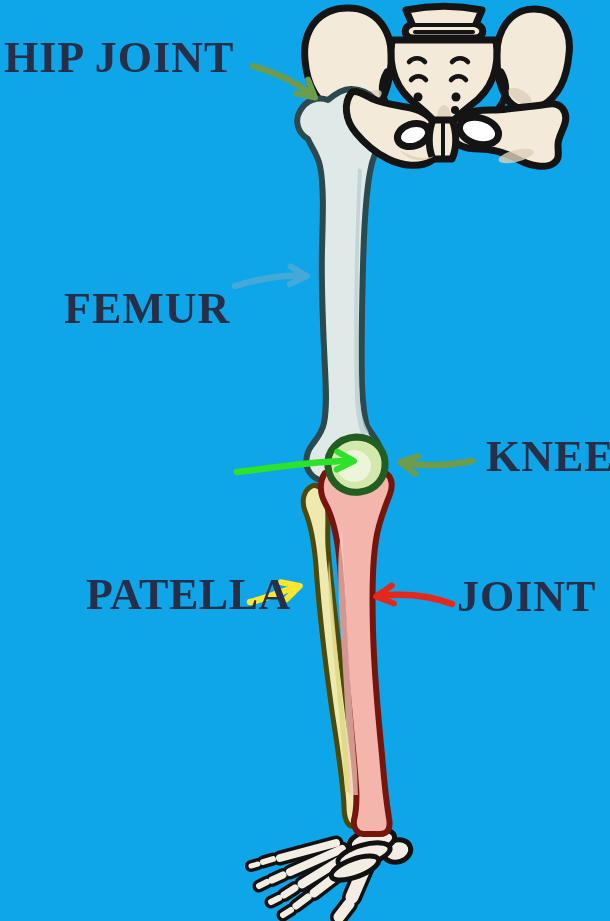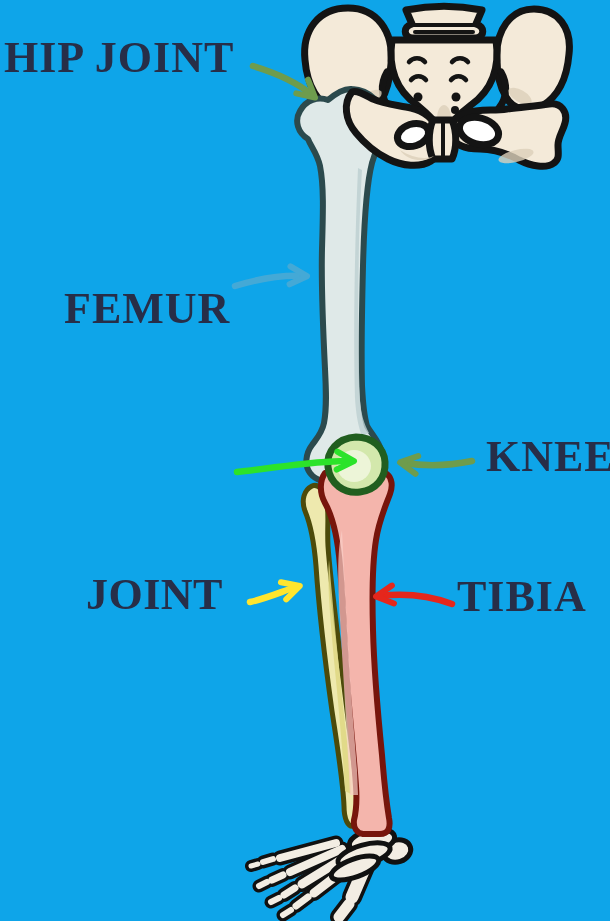--- a/index.html
+++ b/index.html
@@ -178,16 +178,16 @@
     <path d="M237,472 C282,467 320,460 350,461" marker-end="url(#ah-green)" stroke="#2ce32a"></path>
     <path d="M472,461 C448,466 424,466 404,463" marker-end="url(#ah-olive)" stroke="#6e9c4d"></path>
     <path d="M250,602 C268,598 283,591 296,587" marker-end="url(#ah-yellow)" stroke="#ffe52e"></path>
     <path d="M452,604 C430,596 406,593 380,596" marker-end="url(#ah-red)" stroke="#e5271c"></path>
   </g>
 </svg>
 
 <div class="label lbl-hip">HIP JOINT</div>
 <div class="label lbl-femur">FEMUR</div>
 <div class="label lbl-knee">KNEE</div>
-<div class="label lbl-fibula">JOINT</div>
-<div class="label lbl-tibia">TIBIA</div>
+<div class="label lbl-fibula">PATELLA</div>
+<div class="label lbl-tibia">JOINT</div>
 
 </div>
 
 </body></html>

